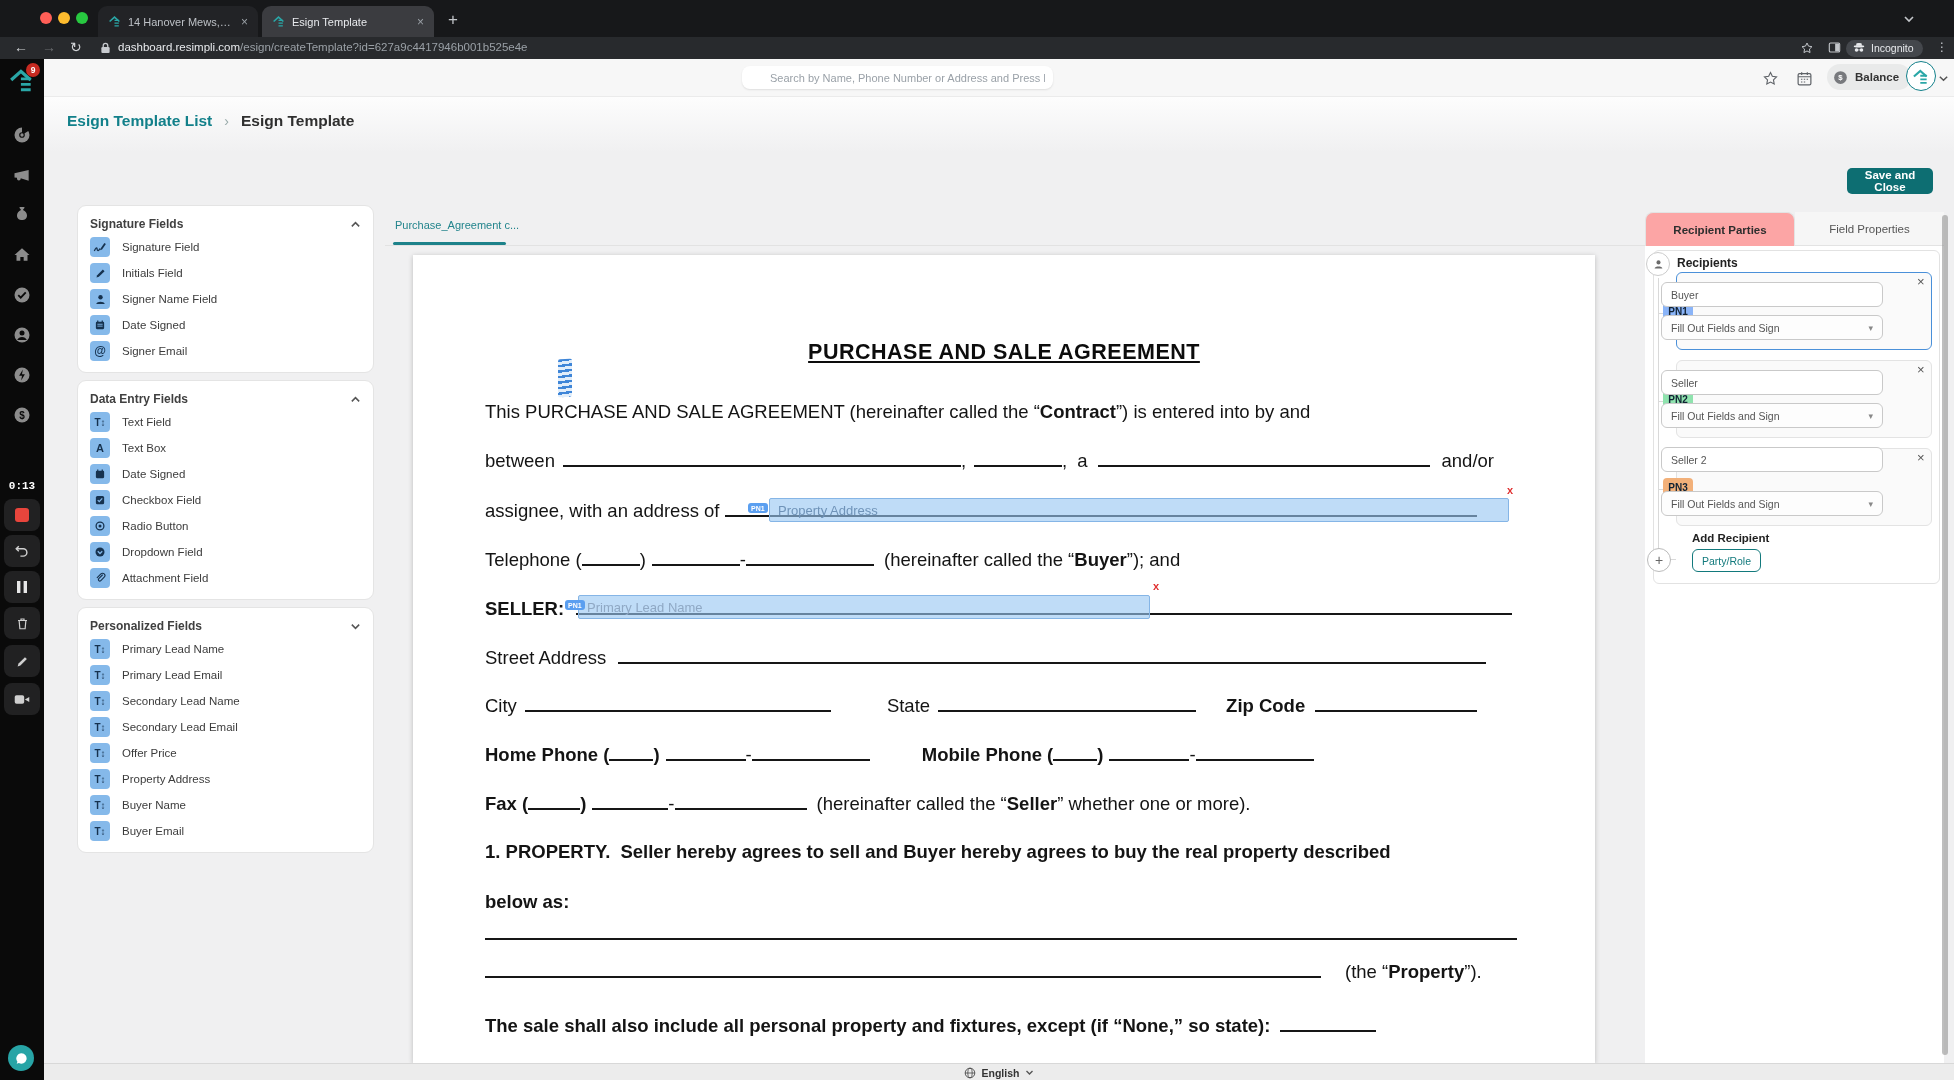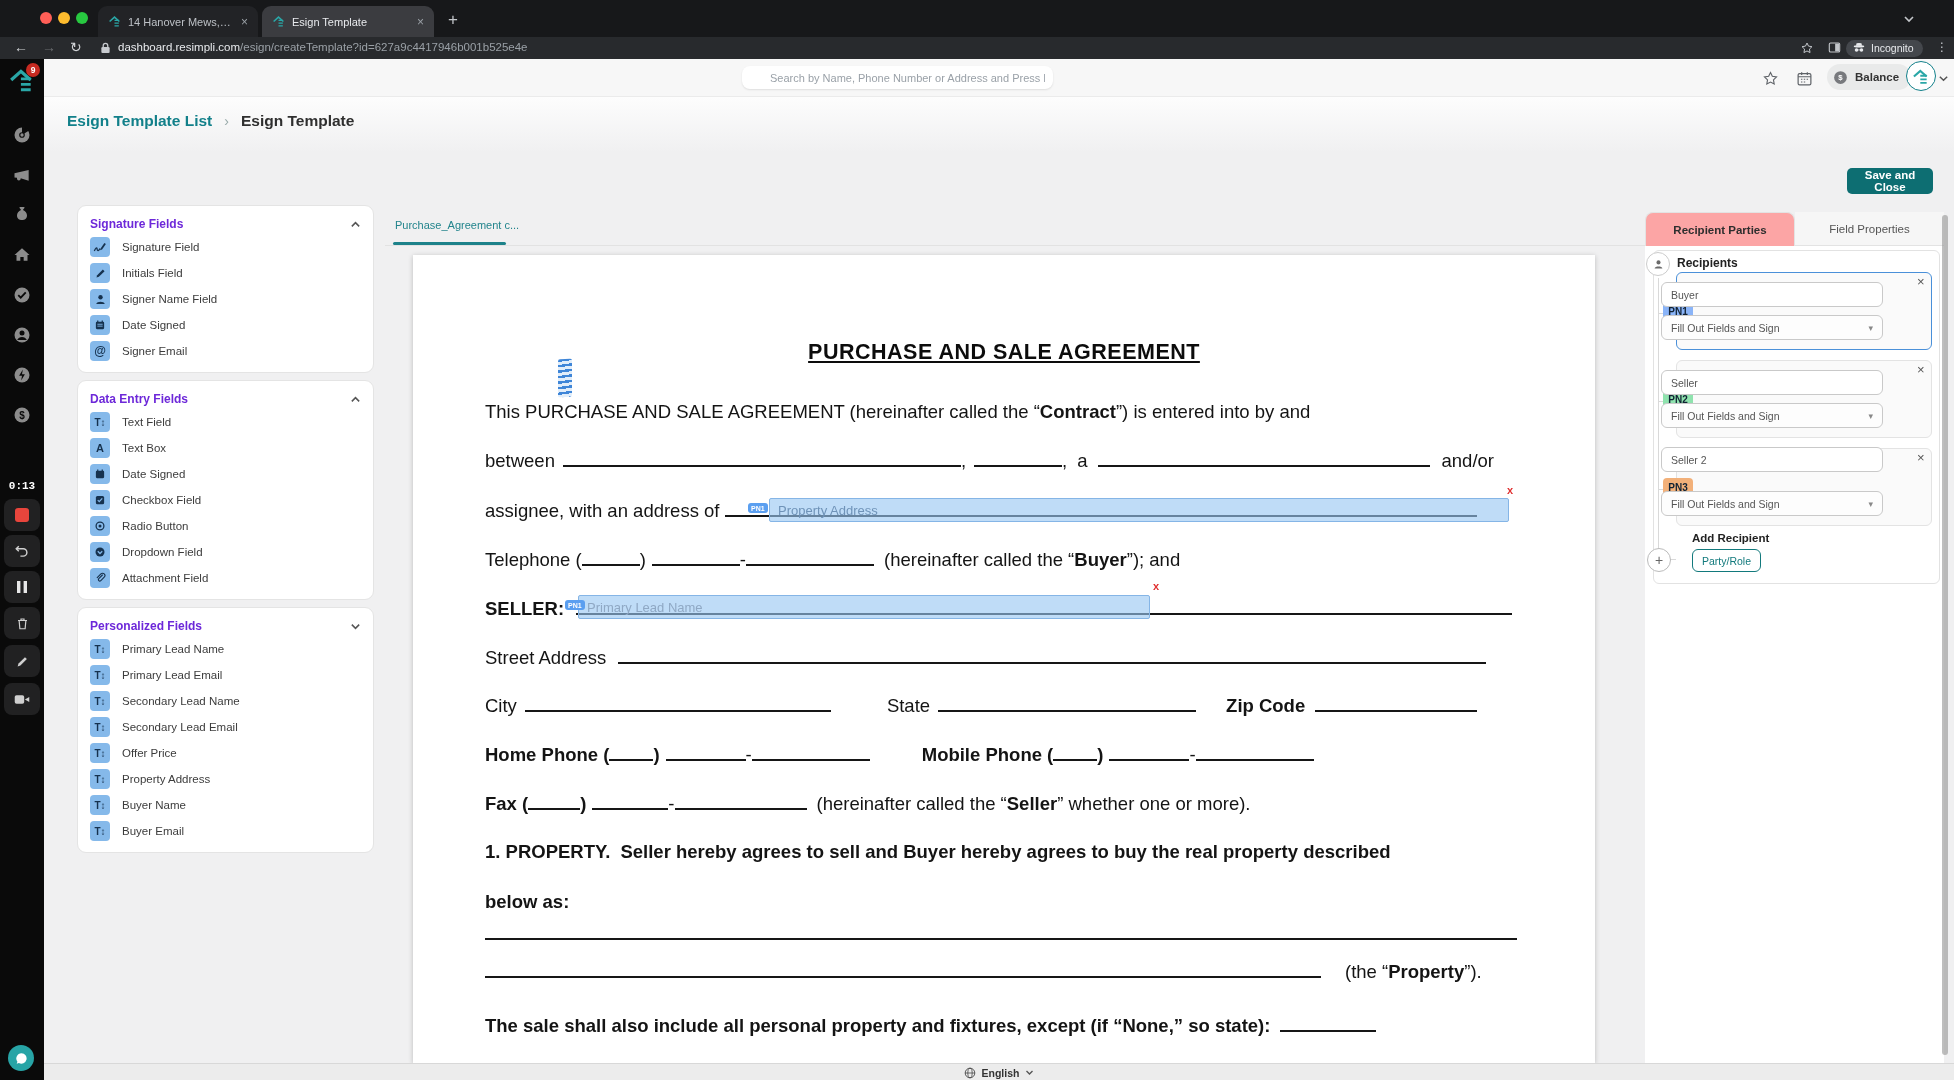--- a/index.html
+++ b/index.html
@@ -44,21 +44,21 @@
   .crumb .lnk{color:#12808a;cursor:pointer;}
   .crumb .sep{color:#9aa;font-size:14px;font-weight:normal;}
   .crumb .cur{color:#2f2f2f;}
   .savebtn{left:1803px;top:109px;width:86px;height:26px;background:#0d6e72;color:#fff;font-size:11.5px;font-weight:bold;
            border:none;border-radius:5px;display:flex;align-items:center;justify-content:center;cursor:pointer;}
 
   
   .lpanel{left:33px;top:146px;width:297px;}
   .card{background:#fff;border:1px solid #e4e4e4;border-radius:9px;box-sizing:border-box;margin-bottom:7px;padding:8px 12px;}
   .cardhead{display:flex;align-items:center;justify-content:space-between;height:20px;}
-  .cardhead .ct{font-size:12px;font-weight:bold;color:#6d28d9;}
+  .cardhead .ct{font-size:12px;font-weight:bold;color:#404040;}
   .party{display:flex;align-items:center;height:18px;gap:9px;}
   .party .sw{width:13px;height:13px;background:#8cc1f1;border-radius:3px;}
   .party .pt{font-size:12px;font-weight:600;color:#333;flex:1;}
   .fitem{display:flex;align-items:center;gap:12px;height:26px;cursor:grab;}
   .tile{width:20px;height:20px;background:#85b9ea;border-radius:4px;display:flex;align-items:center;justify-content:center;
         color:#16324f;font-weight:bold;font-size:10px;flex:0 0 20px;}
   .fitem .fl{font-size:11.5px;color:#3c3c3c;}
   .chev{width:11px;height:11px;}
 
   

